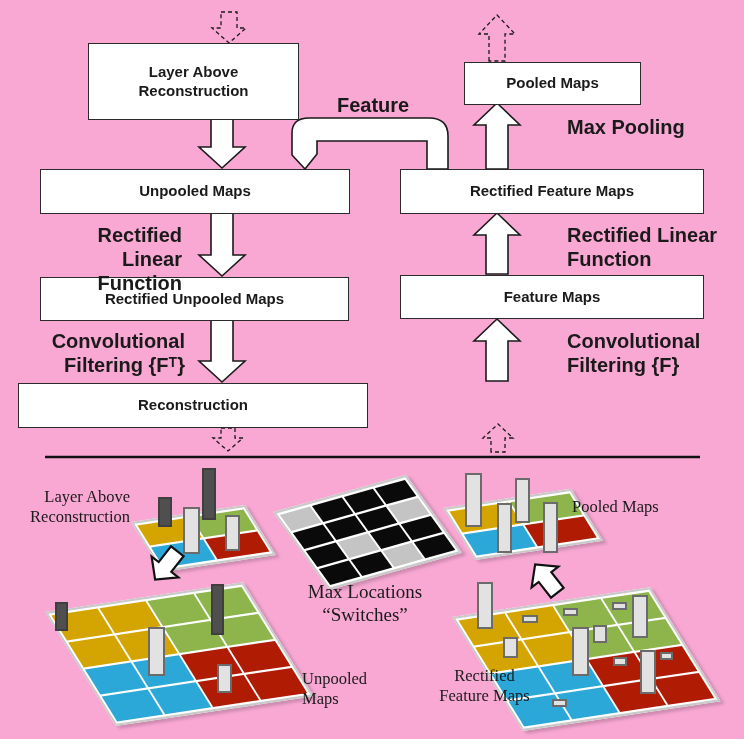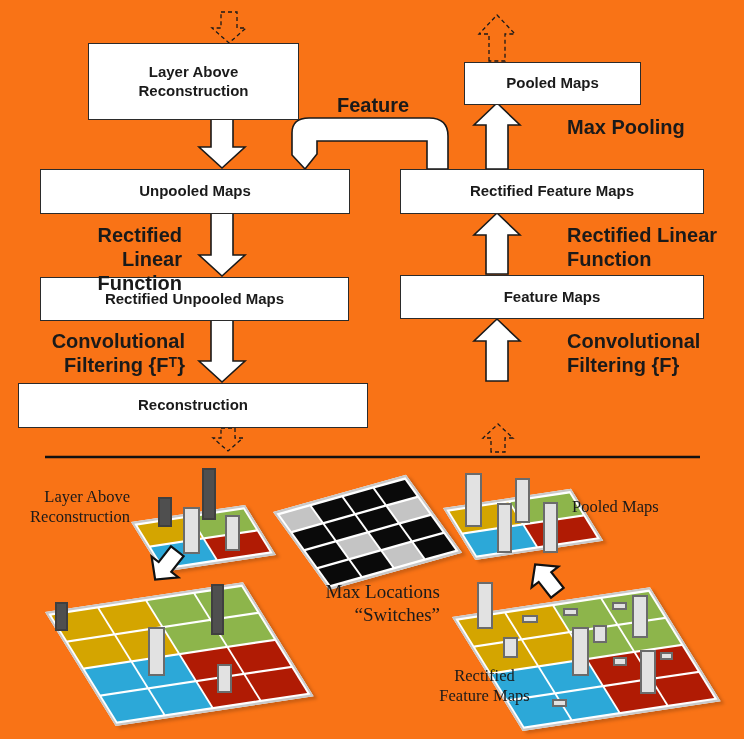--- a/index.html
+++ b/index.html
@@ -1,16 +1,16 @@
 <!DOCTYPE html>
 <html><head>
 <meta charset="utf-8">
 <style>
   html,body{margin:0;padding:0;background:#ffffff;}
-  .stage{position:relative;width:744px;height:739px;background:#f97316;overflow:hidden;
+  .stage{position:relative;width:744px;height:739px;background:#f9a8d4;overflow:hidden;
          font-family:"Liberation Sans","DejaVu Sans",sans-serif;color:#1a1a1a;}
   
   .fbox{position:absolute;background:#fff;border:1.5px solid #2b2b2b;
         display:flex;align-items:center;justify-content:center;text-align:center;
         font-size:15px;font-weight:600;line-height:1.25;white-space:pre-line;z-index:3;}
   
   .op{position:absolute;font-size:20px;font-weight:700;line-height:1.2;white-space:pre-line;z-index:3;}
   .op.r{text-align:right;}
   
   svg.overlay{position:absolute;left:0;top:0;z-index:2;pointer-events:none;}
@@ -163,19 +163,21 @@
       <div class="bar" style="left: 572px; top: 627px; width: 17px; height: 49px; background: rgb(226, 226, 226); border-color: rgb(107, 107, 107);"></div>
       <div class="bar" style="left: 593px; top: 625px; width: 14px; height: 18px; background: rgb(226, 226, 226); border-color: rgb(107, 107, 107);"></div>
       <div class="bar" style="left: 613px; top: 657px; width: 14px; height: 9px; background: rgb(226, 226, 226); border-color: rgb(107, 107, 107);"></div>
       <div class="bar" style="left: 640px; top: 650px; width: 16px; height: 44px; background: rgb(226, 226, 226); border-color: rgb(107, 107, 107);"></div>
       <div class="bar" style="left: 660px; top: 652px; width: 13px; height: 8px; background: rgb(226, 226, 226); border-color: rgb(107, 107, 107);"></div>
       <div class="bar" style="left: 552px; top: 699px; width: 15px; height: 8px; background: rgb(226, 226, 226); border-color: rgb(107, 107, 107);"></div>
     </div>
 
   <div class="ill-label serif" style="left:28px;top:487px;width:102px;text-align:right;">Layer Above
 Reconstruction</div>
-  <div class="ill-label serif" style="left:290px;top:580px;width:150px;text-align:right;font-size:19px;">Max Locations
+  <div class="ill-label serif" style="left:302px;top:669px;">Unpooled
+Maps</div>
+  <div class="ill-label serif" style="left:290px;top:580px;width:150px;text-align:center;font-size:19px;">Max Locations
 “Switches”</div>
   <div class="ill-label serif" style="left:572px;top:497px;">Pooled Maps</div>
   <div class="ill-label serif" style="left:413px;top:666px;width:95px;text-align:center;margin-left:24px;">Rectified
 Feature Maps</div>
 
 </div>
 
 </body></html>

